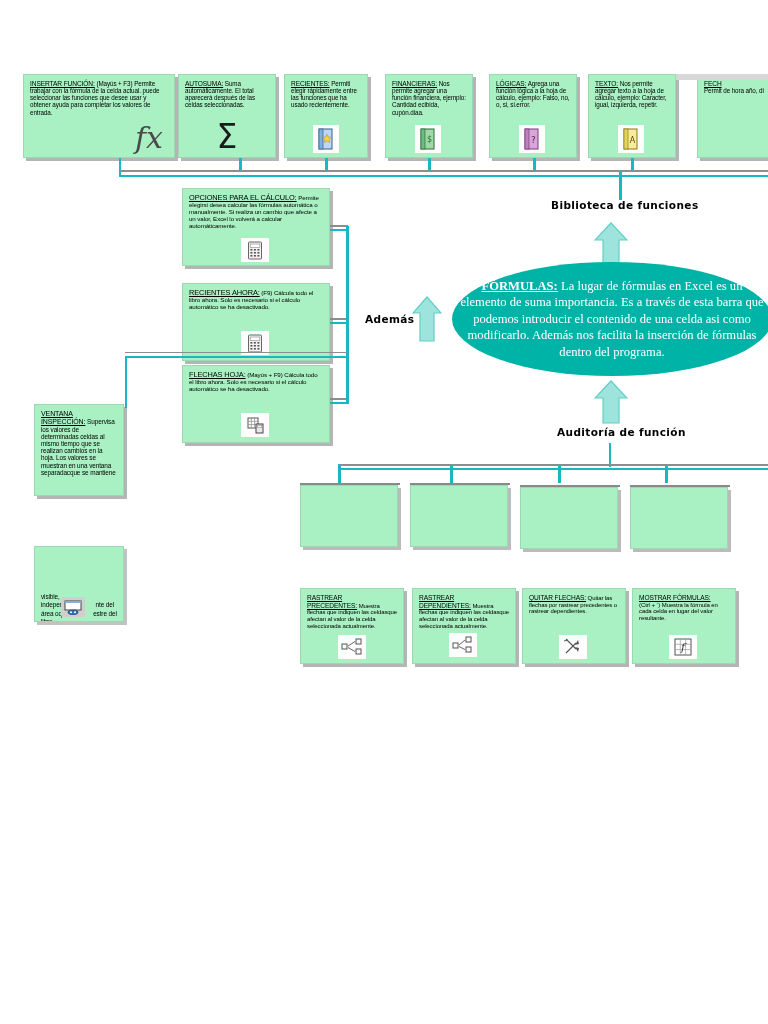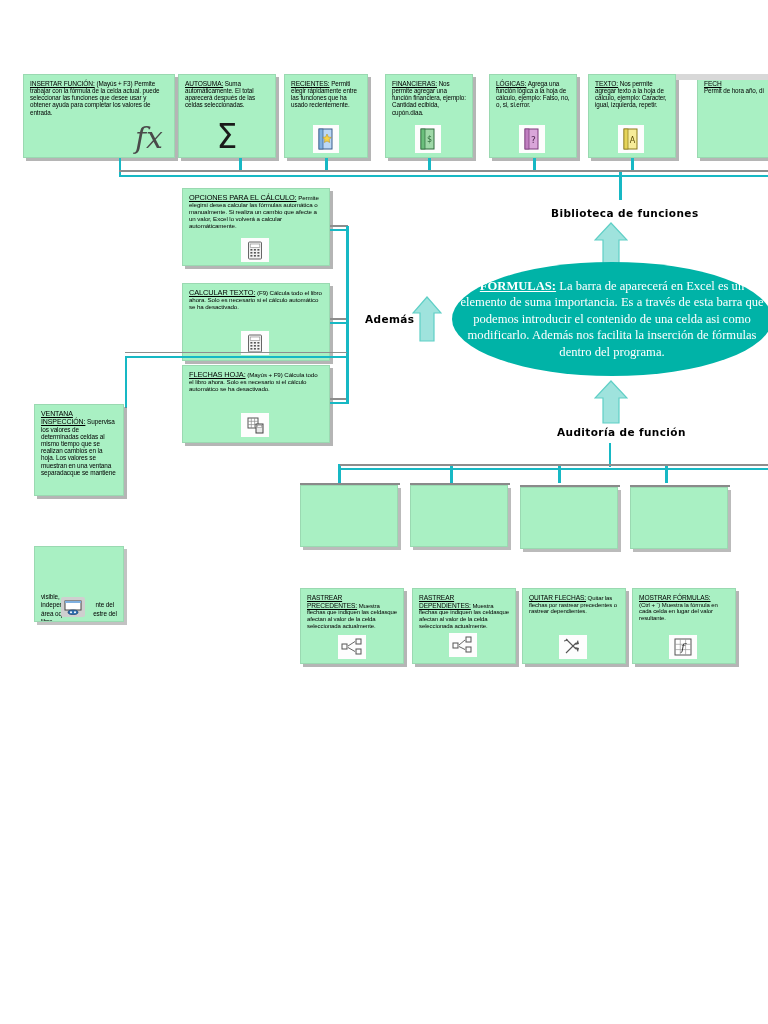--- a/index.html
+++ b/index.html
@@ -250,21 +250,21 @@
   <div class="ln" style="left:325px; top:158px; width:3px; height:14px;"></div>
   <div class="ln" style="left:428px; top:158px; width:3px; height:14px;"></div>
   <div class="ln" style="left:533px; top:158px; width:3px; height:14px;"></div>
   <div class="ln" style="left:631px; top:158px; width:3px; height:14px;"></div>
 
   <div class="ln grey" style="left:119px; top:170px; width:649px; height:2px;"></div>
   <div class="ln" style="left:119px; top:175px; width:649px; height:2px;"></div>
 
   <div class="ln" style="left:619px; top:172px; width:3px; height:28px;"></div>
 
-  <div class="seclabel" style="left:551px; top:199px;margin-top:8px;">Biblioteca de funciones</div>
+  <div class="seclabel" style="left:551px; top:199px;">Biblioteca de funciones</div>
 
   <svg class="arrow" style="left:594px; top:222px;" width="34" height="44" viewBox="0 0 34 44">
     <polygon points="17,1 33,18 25,18 25,43 9,43 9,18 1,18" fill="#9fe3dd" stroke="#5fcfc6" stroke-width="1.2"></polygon>
   </svg>
 
   <div class="card calccard" style="left:182px; top:188px; width:148px; height:78px;">
     <div class="txt">
       <span class="hd">OPCIONES PARA EL CÁLCULO:</span>
       <span class="bodytxt">Permite elegirsi desea calcular las fórmulas automática o manualmente. Si realiza un cambio que afecte a un valor, Excel lo volverá a calcular automáticamente.</span>
     </div>
@@ -284,21 +284,21 @@
           <rect x="3.4" y="14" width="2" height="1.6"></rect>
             <rect x="6.9" y="14" width="2" height="1.6"></rect>
             <rect x="10.4" y="14" width="2" height="1.6"></rect>
         </g>
       </svg>
     </div>
   </div>
 
   <div class="card calccard" style="left:182px; top:283px; width:148px; height:78px;">
     <div class="txt">
-      <span class="hd">CALCULAR TEXTO:</span>
+      <span class="hd">RECIENTES AHORA:</span>
       <span class="bodytxt">(F9)</span>
       <span class="bodytxt">Cálcula todo el libro ahora. Solo es necesario si el cálculo automático se ha desactivado.</span>
     </div>
   </div>
   <div class="iconwrap" style="left:240px; top:330px; width:30px; height:26px;">
     <div class="iconbox" style="width:28px;height:24px;">
       <svg width="16" height="19" viewBox="0 0 16 19">
         <rect x="1.5" y="1" width="13" height="17" rx="1" fill="#f2f2f2" stroke="#666" stroke-width="1"></rect>
         <rect x="3.2" y="3" width="9.6" height="3.4" fill="#ffffff" stroke="#888" stroke-width="0.6"></rect>
         <g fill="#555">
@@ -381,21 +381,21 @@
         <ellipse cx="9" cy="12.3" rx="5" ry="2.3" fill="#2f6fb0" stroke="#1a4470" stroke-width="0.7"></ellipse>
         <circle cx="7" cy="12.3" r="1" fill="#fff"></circle>
         <circle cx="11" cy="12.3" r="1" fill="#fff"></circle>
       </svg>
     </div>
   </div>
 
   <div id="oval" style="left:452px; top:262px; width:320px; height:114px;">
     <div class="ovtext">
       <span class="ovtitle">FÓRMULAS:</span>
-      <span>La barra de aparecerá en</span>
+      <span>La lugar de fórmulas en</span>
       <span class="ovbold">Excel</span>
       <span>es un elemento de suma importancia. Es a través de esta barra que podemos introducir el contenido de una celda asi como modificarlo. Además nos facilita la inserción de fórmulas dentro del programa.</span>
     </div>
   </div>
 
   <svg class="arrow" style="left:594px; top:380px;" width="34" height="44" viewBox="0 0 34 44">
     <polygon points="17,1 33,18 25,18 25,43 9,43 9,18 1,18" fill="#9fe3dd" stroke="#5fcfc6" stroke-width="1.2"></polygon>
   </svg>
 
   <div class="seclabel" style="left:557px; top:426px;">Auditoría de función</div>

